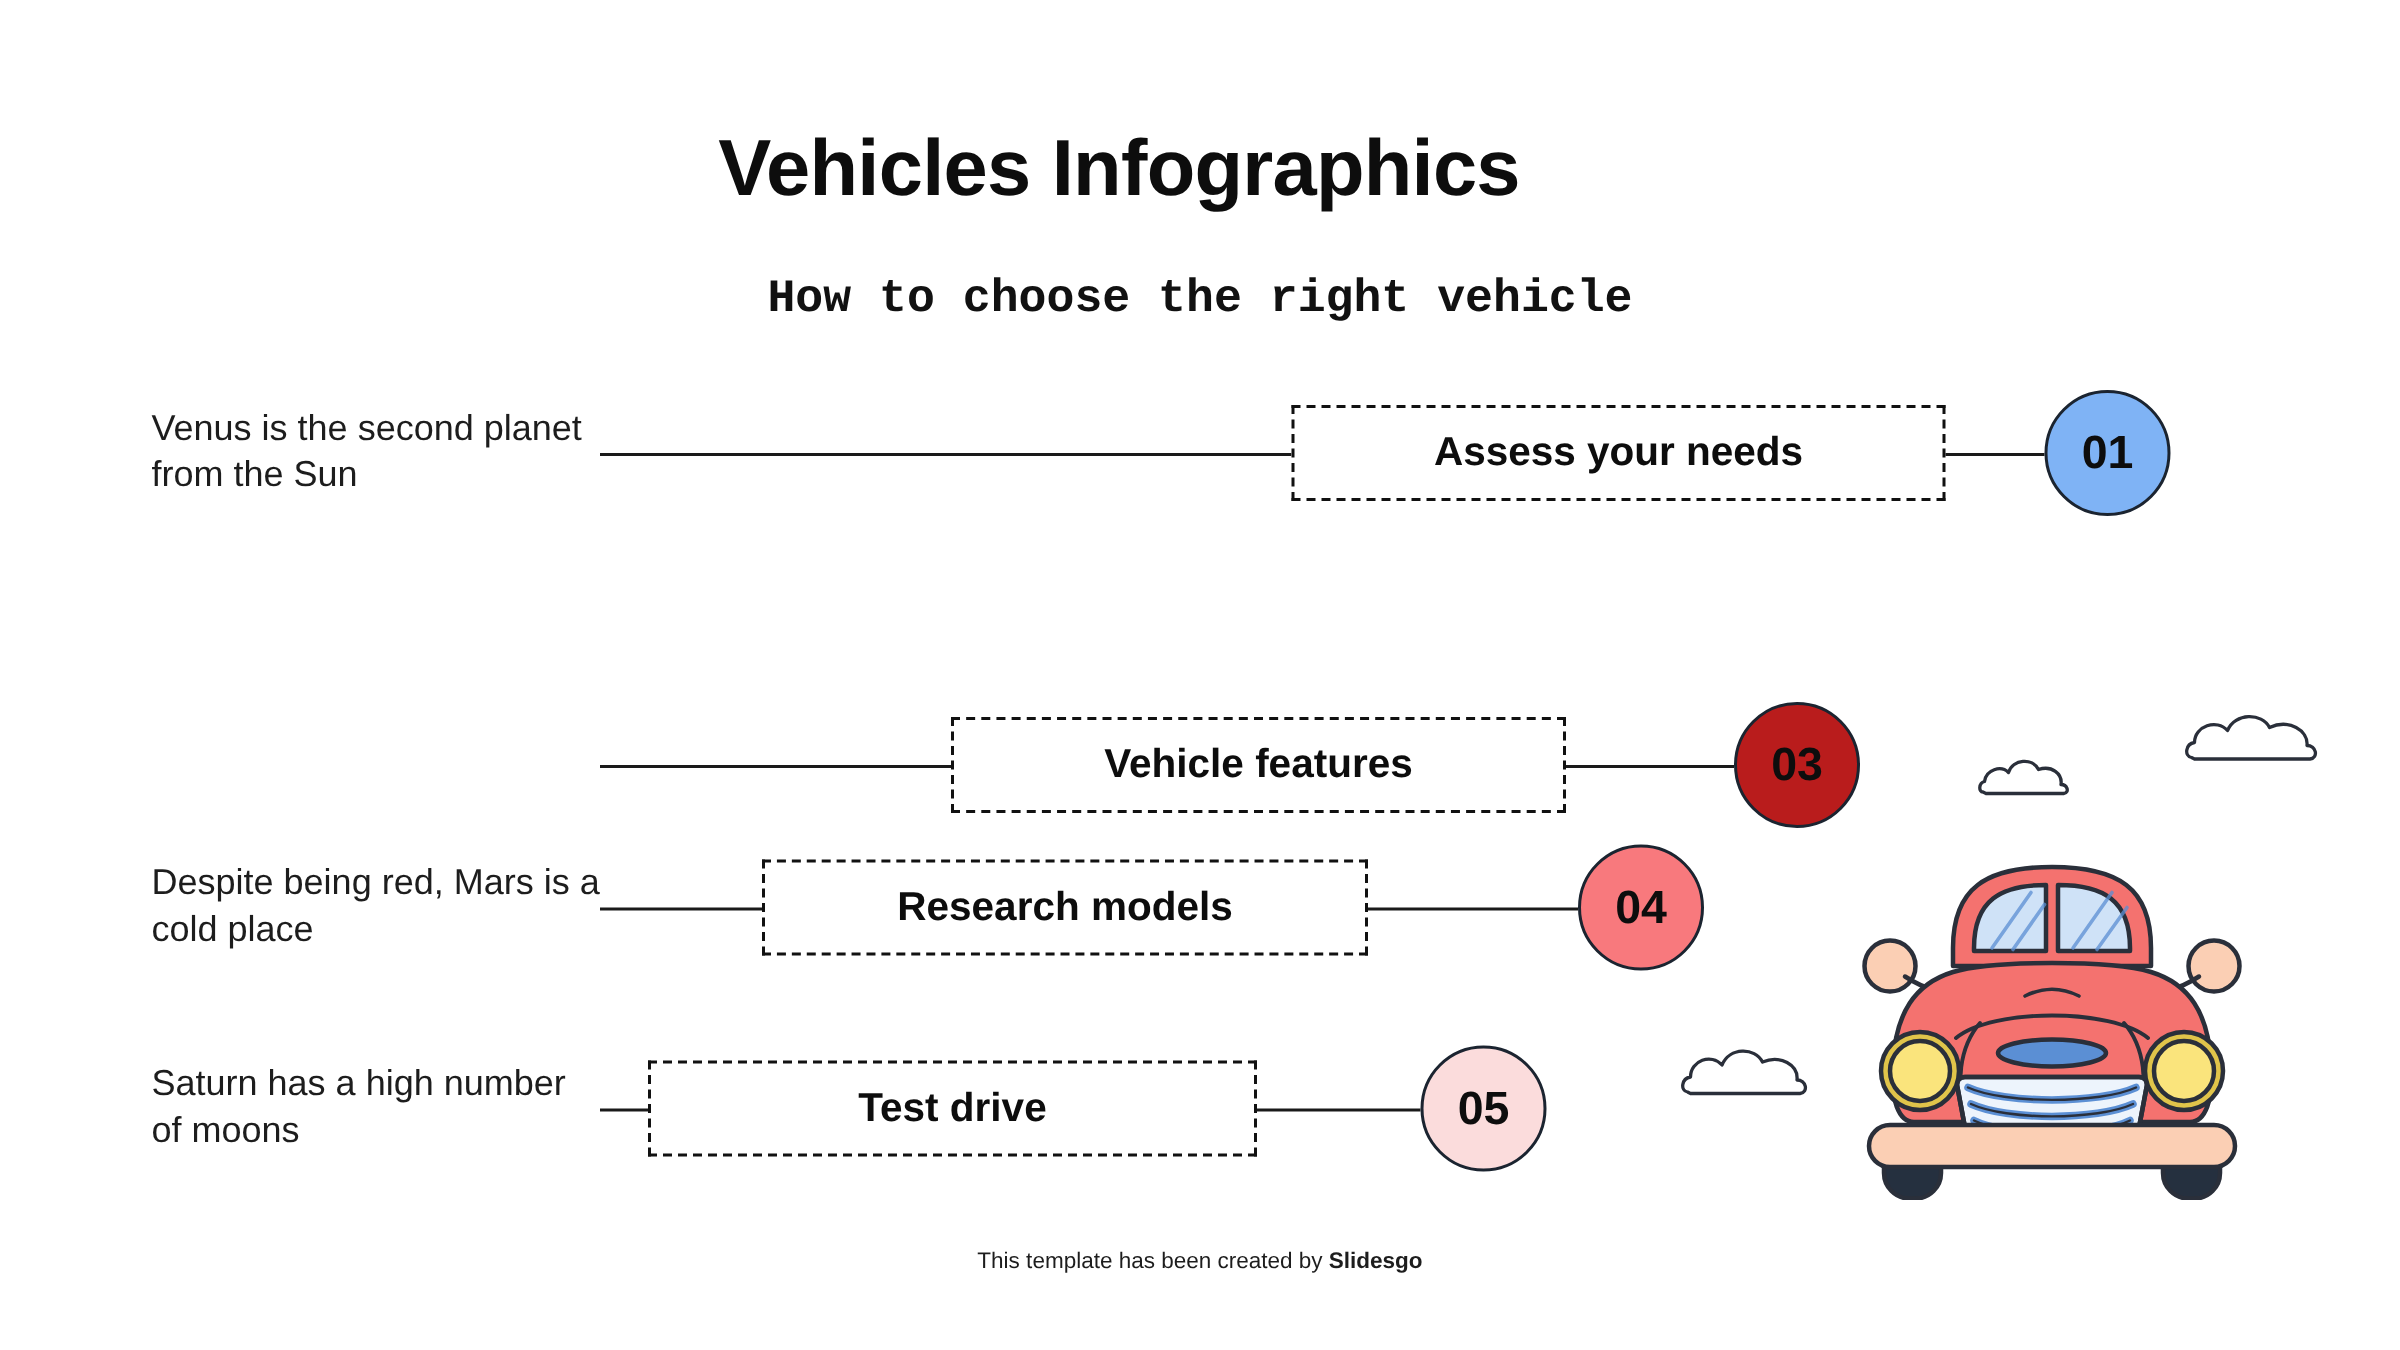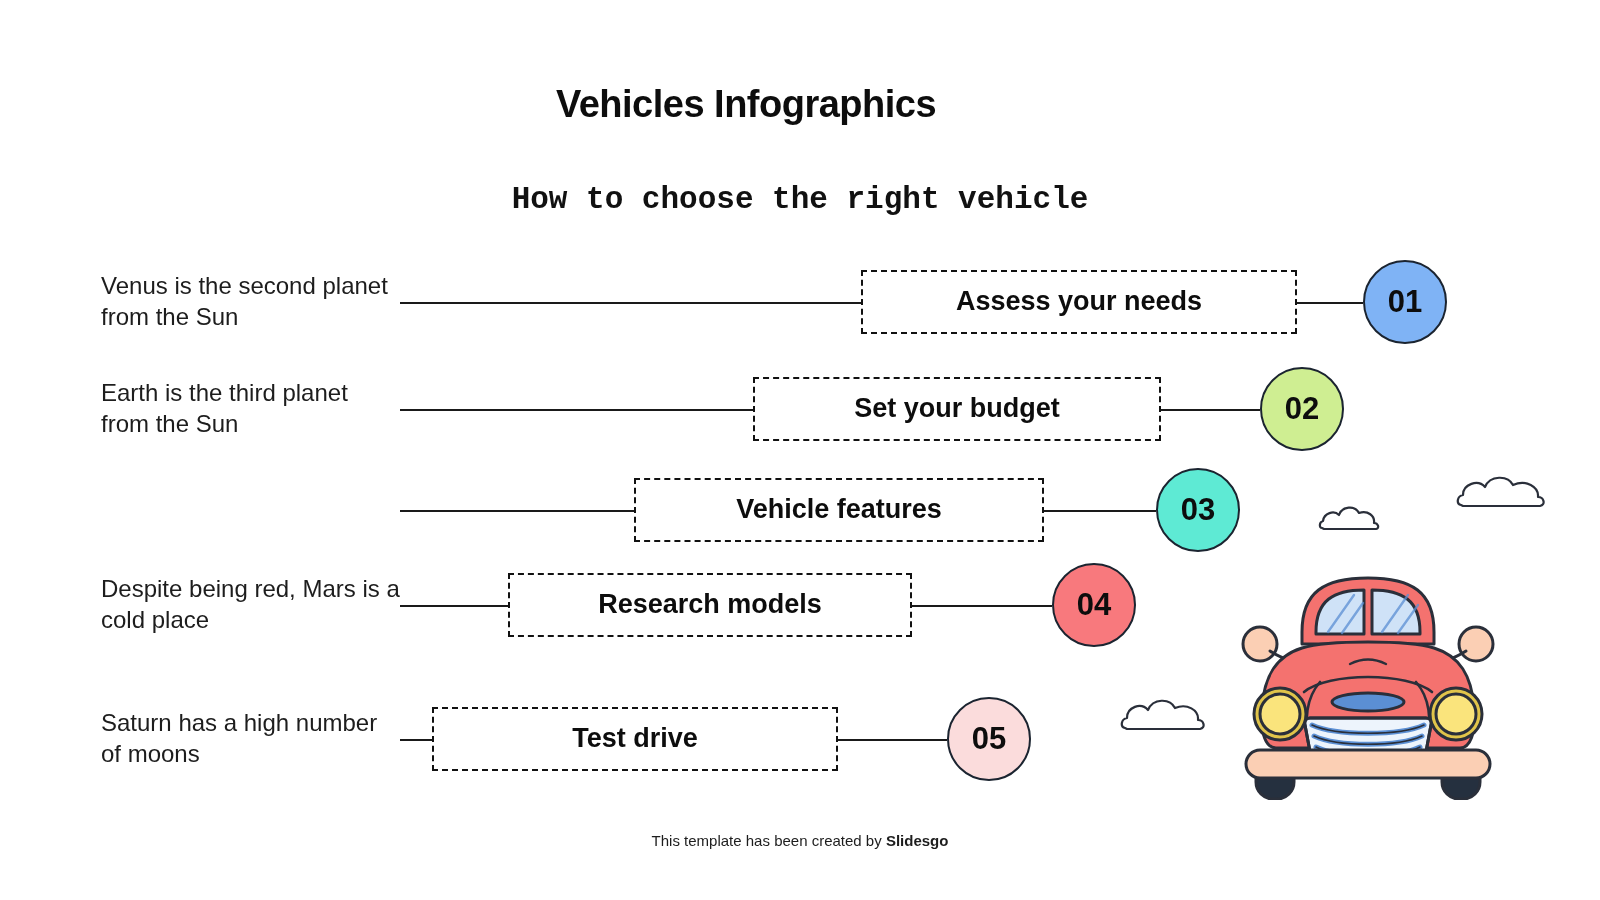--- a/index.html
+++ b/index.html
@@ -22,21 +22,21 @@
     background: #ffffff;
   }
 
   
   #title {
     position: absolute;
     top: 84px;
     left: 0;
     width: 1492px;
     text-align: center;
-    font-size: 38px;
+    font-size: 53px;
     font-weight: bold;
     letter-spacing: -0.5px;
     color: #0d0d0d;
     line-height: 1.1;
   }
   #subtitle {
     position: absolute;
     top: 181px;
     left: 0;
     width: 1600px;
@@ -141,39 +141,28 @@
     <div class="lead-line" style="left:400px; width:461px;"></div>
     <div class="dbox" style="left:861px; width:436px;">
       <span class="dbox-label">Assess your needs</span>
     </div>
     <div class="tail-line" style="left:1297px; width:66px;"></div>
     <div class="circle" style="left:1363px; background:#7FB3F5;">
       <span>01</span>
     </div>
   </div>
 
-  <div class="row" style="top:358px;">
-    <div class="desc">Earth is the third planet from the Sun</div>
-    <div class="lead-line" style="left:400px; width:353px;"></div>
-    <div class="dbox" style="left:753px; width:408px;">
-      <span class="dbox-label">Set your budget</span>
-    </div>
-    <div class="tail-line" style="left:1161px; width:99px;"></div>
-    <div class="circle" style="left:1260px; background:#CFEE92;">
-      <span>02</span>
-    </div>
-  </div>
 
   <div class="row" style="top:459px;">
     <div class="lead-line" style="left:400px; width:234px;"></div>
     <div class="dbox" style="left:634px; width:410px;">
       <span class="dbox-label">Vehicle features</span>
     </div>
     <div class="tail-line" style="left:1044px; width:112px;"></div>
-    <div class="circle" style="left:1156px; background:#5eead4;">
+    <div class="circle" style="left:1156px; background:#b91c1c;">
       <span>03</span>
     </div>
   </div>
 
   <div class="row" style="top:554px;">
     <div class="desc">Despite being red, Mars is a cold place</div>
     <div class="lead-line" style="left:400px; width:108px;"></div>
     <div class="dbox" style="left:508px; width:404px;">
       <span class="dbox-label">Research models</span>
     </div>

